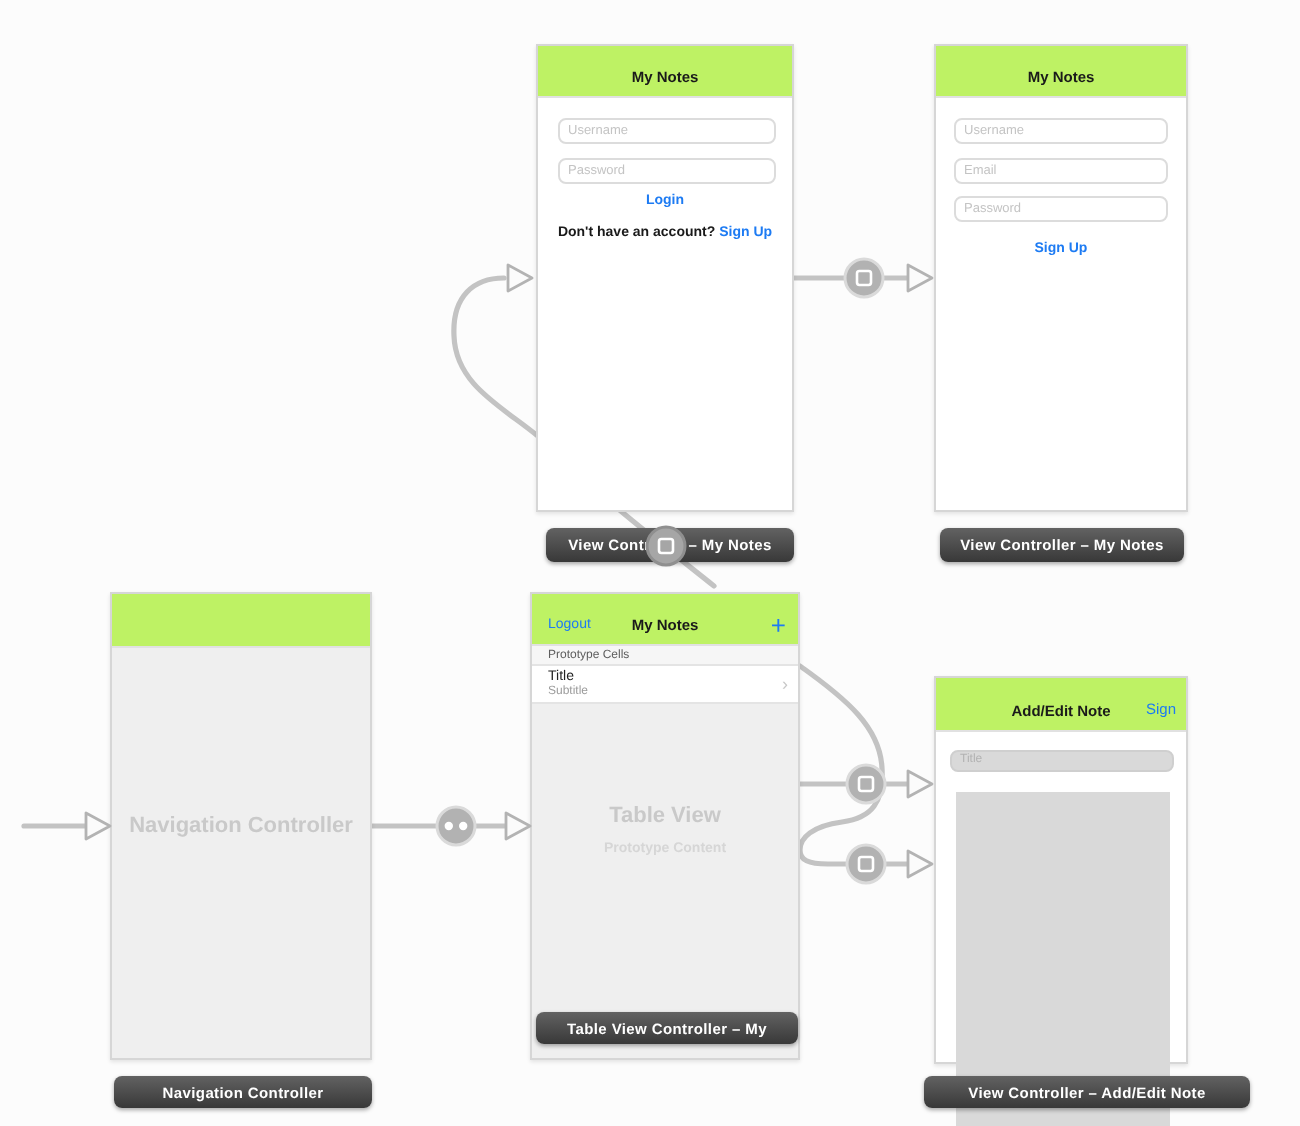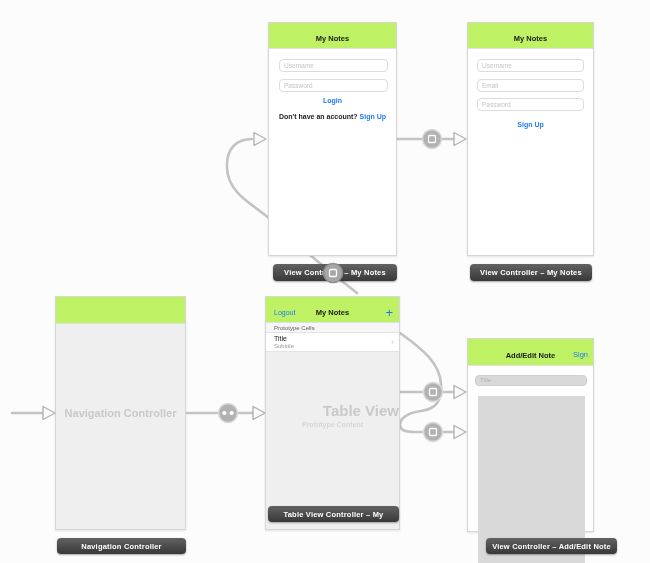--- a/index.html
+++ b/index.html
@@ -174,39 +174,39 @@
     <div class="nav-title">My Notes</div>
     <div class="tbl-add">+</div>
   </div>
   <div class="tbl-section">Prototype Cells</div>
   <div class="tbl-cell">
     <div class="cell-title">Title</div>
     <div class="cell-subtitle">Subtitle</div>
     <div class="cell-chevron">›</div>
   </div>
   <div class="gray-body" style="top:55px;"></div>
-  <div class="watermark" style="top:105px;font-size:15px;text-align:right;">Table View</div>
+  <div class="watermark" style="top:105px;font-size:11px;">Table View</div>
   <div class="watermark sub" style="top:124px;font-size:7px;">Prototype Content</div>
 </div>
 <div class="scene-label" style="left:268px;top:506px;width:131px;height:16px;">
   <span>Table View Controller – My</span>
 </div>
 
 <div class="scene-card" style="left:467px;top:296px;width:127px;height:194px;margin-top:42px;">
   <div class="battery"></div>
   <div class="navbar" style="height:27px;">
     <div class="nav-title">Add/Edit Note</div>
     <div class="ae-save">Sign</div>
   </div>
   <div class="ae-titlefield">
     <span>Title</span>
   </div>
   <div class="ae-textview"></div>
 </div>
-<div class="scene-label" style="left:462px;top:538px;width:131px;height:16px;margin-left:24px;">
+<div class="scene-label" style="left:462px;top:538px;width:163px;height:16px;">
   <span>View Controller – Add/Edit Note</span>
 </div>
 
 <svg class="layer" id="badges-layer">
 
   <polygon class="arrowhead" points="43,406.5 43,419.5 55,413"></polygon>
   <polygon class="arrowhead" points="253,406.5 253,419.5 265,413"></polygon>
   <polygon class="arrowhead" points="454,132.5 454,145.5 466,139"></polygon>
   <polygon class="arrowhead" points="454,385.5 454,398.5 466,392"></polygon>
   <polygon class="arrowhead" points="454,425.5 454,438.5 466,432"></polygon>

